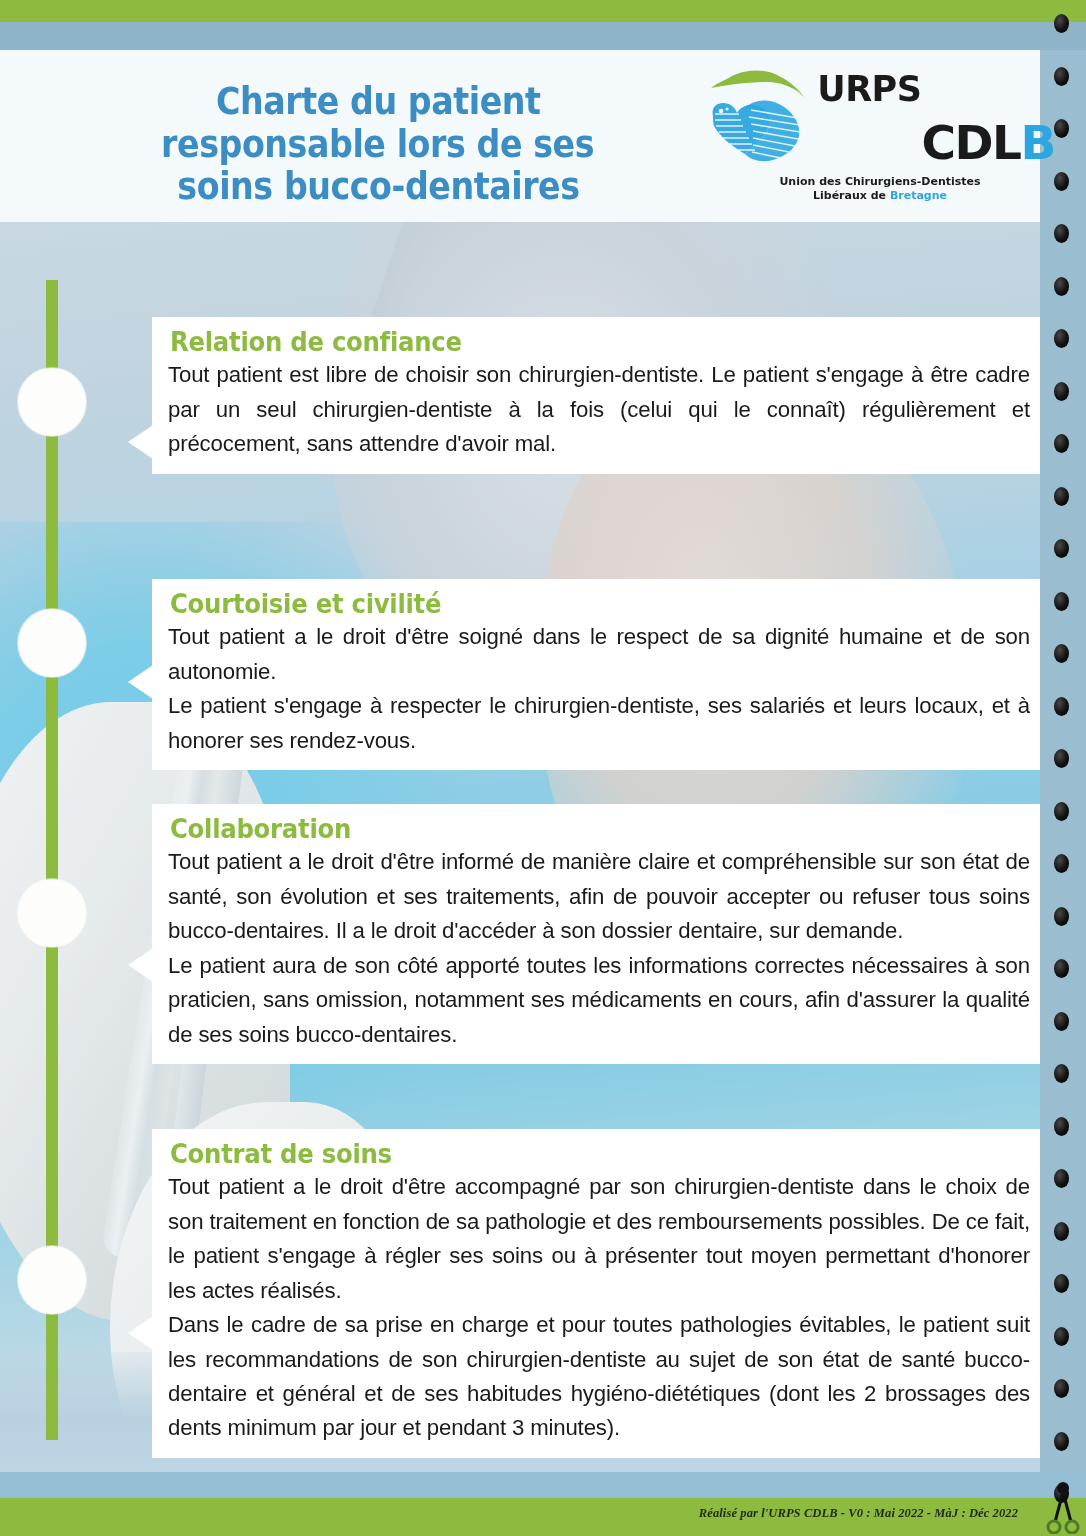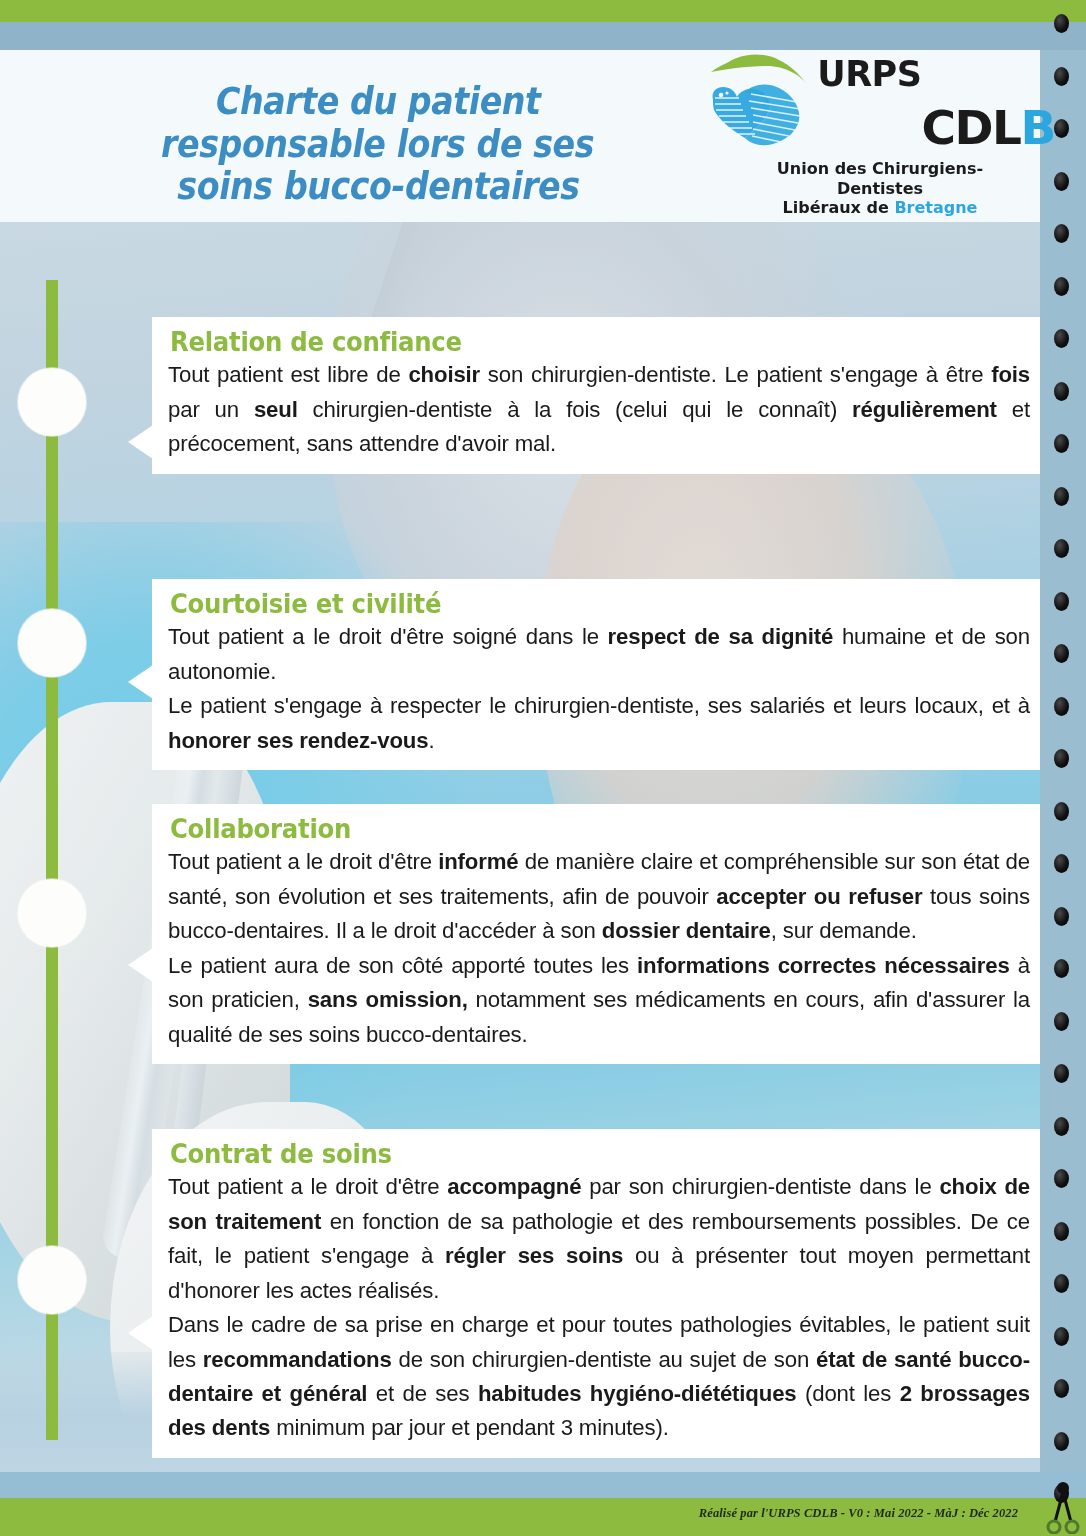--- a/index.html
+++ b/index.html
@@ -40,50 +40,50 @@
   
   .band-green-top{position:absolute;left:0;top:0;width:1086px;height:22px;background:#8cbb3f;z-index:6;}
   .band-blue-top{position:absolute;left:0;top:22px;width:1086px;height:28px;background:#8fb4c9;z-index:6;}
   .band-blue-bottom{position:absolute;left:0;top:1472px;width:1086px;height:26px;background:#95bdd4;z-index:6;}
   .band-green-bottom{position:absolute;left:0;top:1498px;width:1086px;height:38px;background:#8cbb3f;z-index:6;}
   .footer-note{position:absolute;right:68px;top:1506px;z-index:7;
       font-family:"Liberation Serif", serif;font-style:italic;font-weight:bold;font-size:12.5px;color:#1f2a16;letter-spacing:.1px;}
 
   
   .header{position:absolute;left:0;top:50px;width:1040px;height:172px;background:#f4fafb;z-index:5;display:flex;align-items:stretch;}
-  .header .title{flex:1;display:flex;flex-direction:column;justify-content:center;align-items:center;padding:18px 18px 0 40px;font-style:italic;}
+  .header .title{flex:1;display:flex;flex-direction:column;justify-content:center;align-items:center;padding:18px 18px 0 40px;}
   .header .title span{
       display:block;color:#3c8dc4;font-weight:bold;font-size:37px;line-height:1.16;
       font-family:"DejaVu Sans", sans-serif;letter-spacing:-.5px;text-align:center;
       transform:scaleX(.9);transform-origin:center;white-space:nowrap;}
   .logo{width:306px;display:flex;flex-direction:column;justify-content:center;align-items:center;padding-right:14px;box-sizing:border-box;}
   .logo-top{display:flex;align-items:center;gap:4px;position:relative;}
   .logo-mark{position:relative;width:108px;height:98px;}
   .logo-words{display:flex;line-height:.88;}
   .logo-words .w1{font-family:"DejaVu Sans", sans-serif;font-weight:bold;font-size:35px;color:#1b1b1b;letter-spacing:-.5px;}
   .logo-words .w2{font-family:"DejaVu Sans", sans-serif;font-weight:bold;font-size:47px;color:#1b1b1b;letter-spacing:-1.5px;margin-top:48px;}
   .logo-words .w2 i{font-style:normal;color:#2ca6df;}
-  .logo-sub{margin-top:7px;text-align:center;font-family:"DejaVu Sans", sans-serif;font-weight:bold;font-size:16px;color:#1b1b1b;line-height:1.22;}
+  .logo-sub{margin-top:7px;text-align:center;font-family:"DejaVu Sans", sans-serif;font-weight:bold;font-size:11px;color:#1b1b1b;line-height:1.22;}
   .logo-sub i{font-style:normal;color:#2ca6df;}
 
   
   .timeline{position:absolute;left:46px;top:280px;width:12px;height:1160px;background:#8cbb3f;z-index:4;}
   .dot{position:absolute;left:18px;width:68px;height:68px;border-radius:50%;background:#fdfefb;z-index:5;
        box-shadow:0 0 0 1px rgba(255,255,255,.5);}
 
   
   .card{position:absolute;left:152px;width:888px;background:#ffffff;z-index:4;
         padding:10px 10px 12px 16px;box-sizing:border-box;margin-top:36px;}
   .card:before{content:"";position:absolute;left:-24px;top:var(--ptr,62px);width:0;height:0;
         border-top:17px solid transparent;border-bottom:17px solid transparent;border-right:25px solid #ffffff;}
   .card h2{margin:0 0 1px 2px;color:#8cbb3f;font-family:"DejaVu Sans", sans-serif;font-weight:bold;
         font-size:26.5px;line-height:1.15;letter-spacing:-.3px;transform:scaleX(.92);transform-origin:left center;}
   .card p{margin:0;color:#1a1a1a;font-family:"Liberation Sans", sans-serif;
         font-size:22.2px;line-height:1.55;text-align:justify;letter-spacing:-.15px;}
-  .card p b{font-weight:bold;}
+  .card p b{font-weight:normal;}
   .card p + p{margin-top:0;}
 
   
   .binding{position:absolute;right:0;top:0;width:46px;height:1536px;z-index:8;}
   .hole{position:absolute;right:17px;width:15px;height:19px;border-radius:50%;
         background:radial-gradient(ellipse at 38% 32%, #4a4a4a 0%, #111 55%, #000 100%);}
 
   .scissors{position:absolute;right:6px;top:1482px;z-index:9;}
 </style>
 </head>
@@ -160,21 +160,21 @@
 
   <div class="timeline"></div>
   <div class="dot" style="top:368px"></div>
   <div class="dot" style="top:609px"></div>
   <div class="dot" style="top:879px"></div>
   <div class="dot" style="top:1246px"></div>
 
   <div class="card" style="top:281px;--ptr:108px">
     <h2>Relation de confiance</h2>
     <div>
-        <p><span>Tout patient est libre de </span><b>choisir</b><span> son chirurgien-dentiste. Le patient s'engage à être </span><b>fois</b><span> par un </span><b>seul</b><span> chirurgien-dentiste à la fois (celui qui le connaît) </span><b>régulièrement</b><span> et précocement, sans attendre d'avoir mal.</span></p>
+        <p><span>Tout patient est libre de </span><b>choisir</b><span> son chirurgien-dentiste. Le patient s'engage à être </span><b>cadre</b><span> par un </span><b>seul</b><span> chirurgien-dentiste à la fois (celui qui le connaît) </span><b>régulièrement</b><span> et précocement, sans attendre d'avoir mal.</span></p>
       </div>
   </div>
 
   <div class="card" style="top:768px;--ptr:144px">
     <h2>Collaboration</h2>
     <div>
         <p><span>Tout patient a le droit d'être </span><b>informé</b><span> de manière claire et compréhensible sur son état de santé, son évolution et ses traitements, afin de pouvoir </span><b>accepter ou refuser</b><span> tous soins bucco-dentaires. Il a le droit d'accéder à son </span><b>dossier dentaire</b><span>, sur demande.</span></p>
         <p><span>Le patient aura de son côté apporté toutes les </span><b>informations correctes nécessaires</b><span> à son praticien, </span><b>sans omission,</b><span> notamment ses médicaments en cours, afin d'assurer la qualité de ses soins bucco-dentaires.</span></p>
       </div>
   </div>

